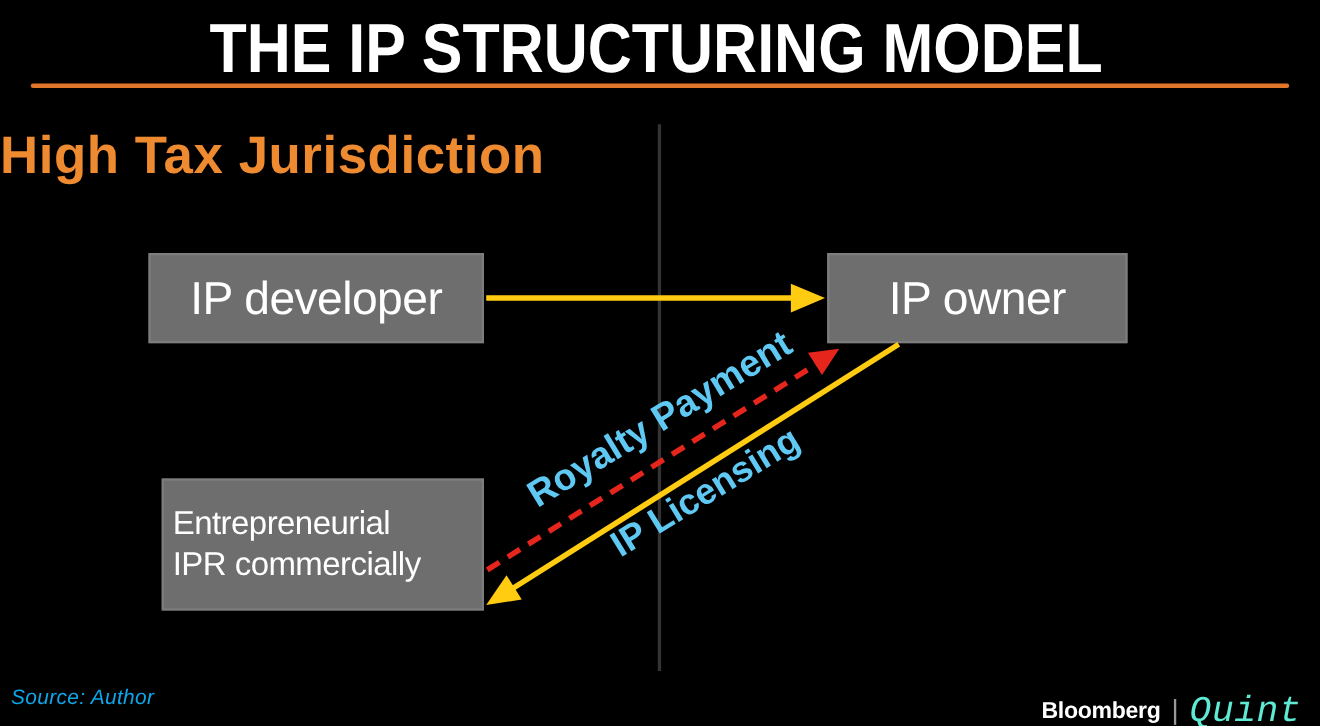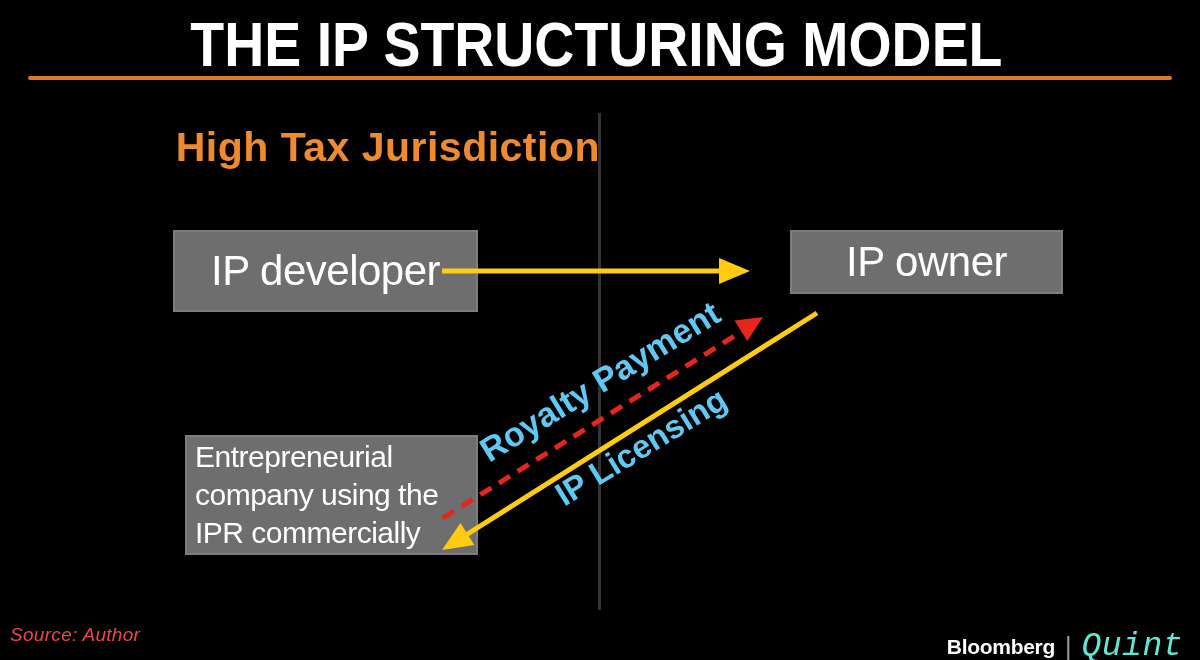--- a/index.html
+++ b/index.html
@@ -25,40 +25,39 @@
   .title{
     display:inline-block;color:var(--title-white);font-weight:bold;font-size:63px;
     letter-spacing:0px;transform:scaleX(0.88);transform-origin:center;white-space:nowrap;
   }
   .title-underline{
     position:absolute;left:28px;top:76px;width:1144px;height:4px;
     background:var(--rule-orange);border-radius:2px;
   }
   
   .col-header{
-    position:absolute;top:124px;width:600px;text-align:right;
-    color:var(--accent-orange);font-size:41px;font-weight:bold;letter-spacing:0.5px;
+    position:absolute;top:114px;width:600px;text-align:left;
+    color:var(--accent-orange);font-size:48px;font-weight:bold;letter-spacing:0.5px;
   }
   .col-header.left{left:0;}
   .col-header.right{left:600px;}
   
   .column-divider{
     position:absolute;left:598px;top:113px;width:3px;height:497px;
     background:var(--divider-gray);
   }
   
   .node{
     position:absolute;background:var(--box-gray);border:2px solid var(--box-border);
     box-sizing:border-box;color:var(--box-text);display:flex;align-items:center;
     justify-content:center;
-    margin-left:38px;
   }
   .node-label{font-size:42px;letter-spacing:-0.5px;white-space:nowrap;}
   #ip-developer-box{left:135px;top:230px;width:305px;height:82px;}
-  #ip-owner-box{left:752px;top:230px;width:273px;height:64px;}
+  #ip-owner-box{left:752px;top:230px;width:273px;height:82px;}
   #entrepreneur-box{
     left:147px;top:435px;width:293px;height:120px;
     flex-direction:column;align-items:flex-start;justify-content:center;
     padding-left:8px;
   }
   .ent-line{font-size:30px;line-height:38px;letter-spacing:-0.5px;white-space:nowrap;}
   
   #flow-arrows{position:absolute;left:0;top:0;pointer-events:none;}
   .stroke-yellow{stroke:var(--arrow-yellow);stroke-width:5;fill:none;}
   .stroke-red{stroke:var(--arrow-red);stroke-width:5;fill:none;stroke-dasharray:13 9;}
@@ -66,21 +65,21 @@
   .fill-red{fill:var(--arrow-red);}
   
   .flow-label{
     position:absolute;color:var(--label-cyan);font-weight:bold;text-align:center;
     transform:rotate(-31.5deg);white-space:nowrap;
   }
   #royalty-label{left:435px;top:362px;width:330px;font-size:34px;}
   #licensing-label{left:496px;top:428px;width:290px;font-size:33px;}
   
   .source-note{
-    position:absolute;left:10px;top:624px;color:#ef4444;font-size:19px;
+    position:absolute;left:10px;top:624px;color:#0ea5e9;font-size:19px;
     font-style:italic;letter-spacing:0.3px;
   }
   .brand{
     position:absolute;right:17px;top:628px;display:flex;align-items:center;gap:10px;
   }
   .brand-bloomberg{color:#ffffff;font-size:21px;font-weight:bold;letter-spacing:-0.3px;}
   .brand-sep{color:rgba(255,255,255,0.6);font-size:25px;font-weight:normal;line-height:1;}
   .brand-quint{
     color:#5eead4;font-family:Liberation Mono, monospace;font-style:italic;
     font-size:33px;letter-spacing:0.5px;
@@ -103,21 +102,20 @@
   <div class="node" id="ip-developer-box">
     <span class="node-label">IP developer</span>
   </div>
 
   <div class="node" id="ip-owner-box">
     <span class="node-label">IP owner</span>
   </div>
 
   <div class="node" id="entrepreneur-box">
     <span class="ent-line">Entrepreneurial</span>
-    <span class="ent-line">company using the</span>
     <span class="ent-line">IPR commercially</span>
   </div>
 
   <svg id="flow-arrows" width="1200" height="660" viewBox="0 0 1200 660">
 
     <line class="stroke-yellow" x1="442" y1="271" x2="722" y2="271"></line>
     <polygon class="fill-yellow" points="750,271 719,258 719,284"></polygon>
 
     <line class="stroke-red" x1="443" y1="518" x2="744" y2="330"></line>
     <polygon class="fill-red" points="763,317 747.3,341 734.5,320.6"></polygon>

